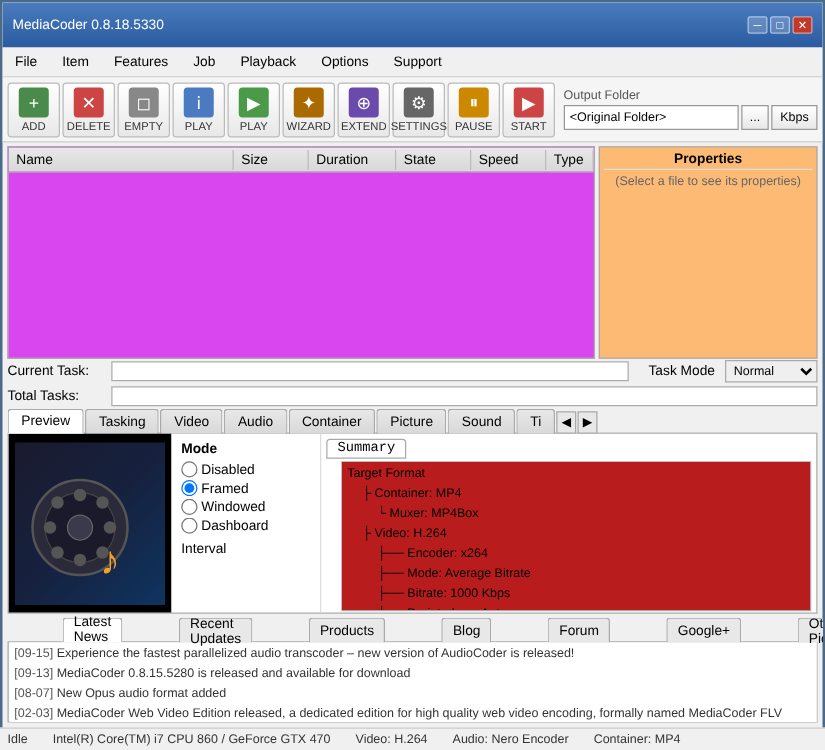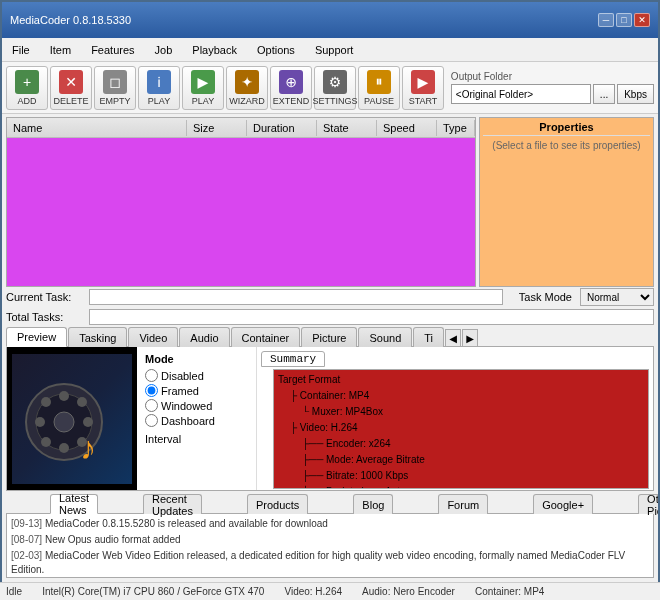--- a/index.html
+++ b/index.html
@@ -568,20 +568,24 @@
         <span>Refresh</span>
       </button>
       <button class="donate-btn">
         <span>★</span>
         <span>Donate</span>
       </button>
     </div>
   </div>
   <div class="news-content">
     <div class="news-item">
+      <span class="news-date">[09-15]</span>
+      <span> Experience the fastest parallelized audio transcoder – new version of AudioCoder is released!</span>
+    </div>
+    <div class="news-item">
       <span class="news-date">[09-13]</span>
       <span> MediaCoder 0.8.15.5280 is released and available for download</span>
     </div>
     <div class="news-item">
       <span class="news-date">[08-07]</span>
       <span> New Opus audio format added</span>
     </div>
     <div class="news-item">
       <span class="news-date">[02-03]</span>
       <span> MediaCoder Web Video Edition released, a dedicated edition for high quality web video encoding, formally named MediaCoder FLV Edition.</span>

